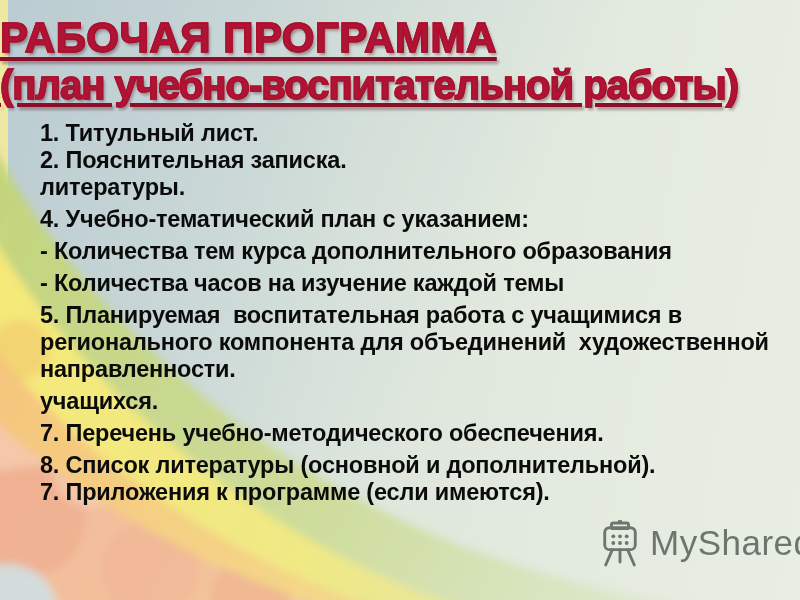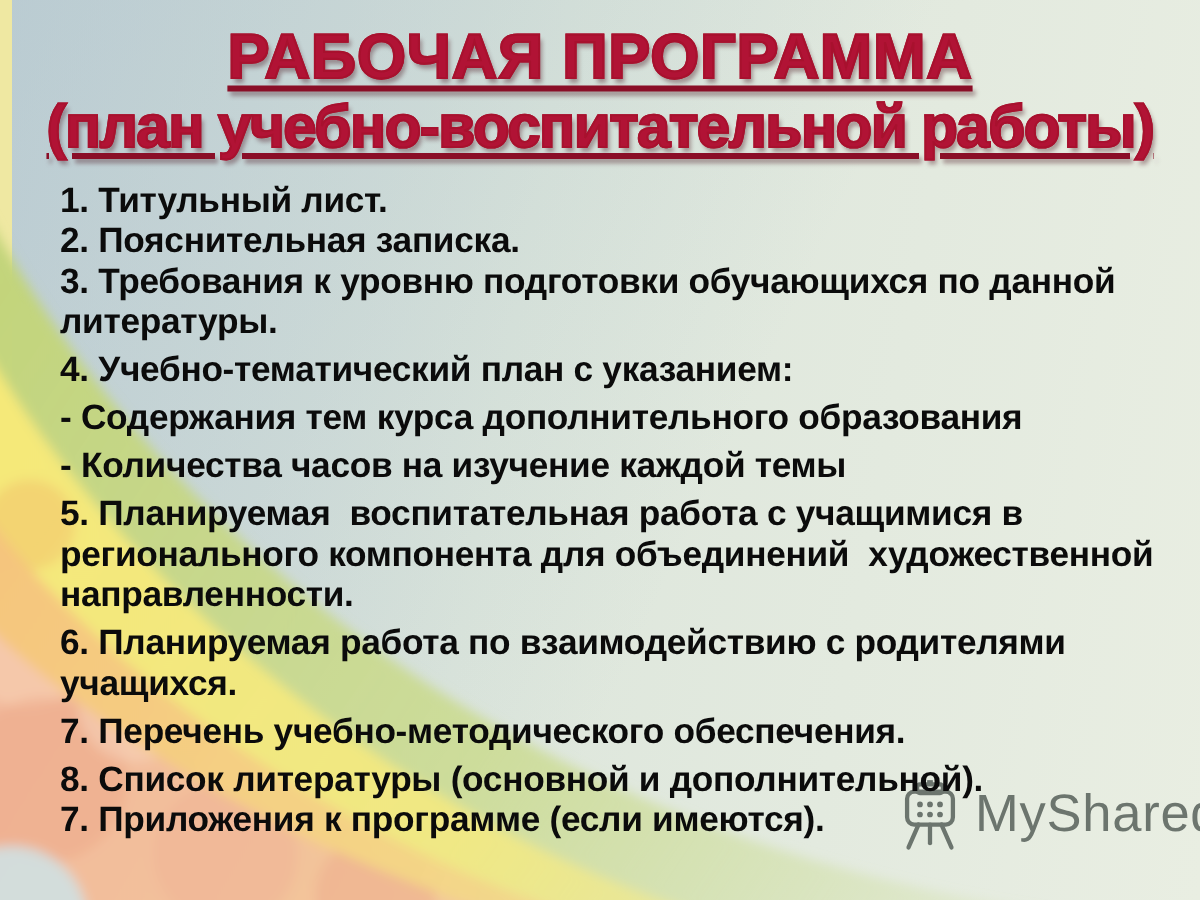--- a/index.html
+++ b/index.html
@@ -7,21 +7,21 @@
     position:relative;width:800px;height:600px;overflow:hidden;
     font-family:"Liberation Sans",sans-serif;
     background-image:
       linear-gradient(115deg, rgba(168,192,202,.50) 0%, rgba(168,192,202,.28) 30%, rgba(168,192,202,0) 58%),
       linear-gradient(100deg, #ccd7da 0%, #dde6dc 42%, #e9eee2 100%);
   }
   .edge-strip{position:absolute;left:0;top:0;width:8px;height:280px;background:#efe8a2;}
   .arc-svg{position:absolute;left:0;top:0;z-index:1;}
   .content{position:absolute;inset:0;z-index:3;}
   .title{
-    position:absolute;top:14px;left:0;right:0;text-align:center;
+    position:absolute;top:14px;left:0;right:0;text-align:left;
     color:#b11335;font-weight:bold;
     text-shadow:2px 3px 3px rgba(70,15,25,.38);
   }
   .title .t1{
     display:block;font-size:42px;line-height:48px;letter-spacing:.5px;
     -webkit-text-stroke:1.4px #a8112e;
     text-decoration:underline;text-decoration-color:#8a0e27;
     text-decoration-thickness:4px;text-underline-offset:5px;
   }
   .title .t2{
@@ -121,39 +121,37 @@
   <div class="content">
     <div class="title">
       <span class="t1">РАБОЧАЯ ПРОГРАММА</span>
       <span class="t2">(план учебно-воспитательной работы)</span>
     </div>
 
     <div class="list">
       <div class="para">
         <div class="line">1. Титульный лист.</div>
         <div class="line">2. Пояснительная записка.</div>
-        <div class="line">3. Требования к уровню подготовки обучающихся по данной</div>
         <div class="line">литературы.</div>
       </div>
       <div class="para">
         <div class="line">4. Учебно-тематический план с указанием:</div>
       </div>
       <div class="para">
-        <div class="line">- Содержания тем курса дополнительного образования</div>
+        <div class="line">- Количества тем курса дополнительного образования</div>
       </div>
       <div class="para">
         <div class="line">- Количества часов на изучение каждой темы</div>
       </div>
       <div class="para">
         <div class="line">5. Планируемая  воспитательная работа с учащимися в</div>
         <div class="line">регионального компонента для объединений  художественной</div>
         <div class="line">направленности.</div>
       </div>
       <div class="para">
-        <div class="line">6. Планируемая работа по взаимодействию с родителями</div>
         <div class="line">учащихся.</div>
       </div>
       <div class="para">
         <div class="line">7. Перечень учебно-методического обеспечения.</div>
       </div>
       <div class="para">
         <div class="line">8. Список литературы (основной и дополнительной).</div>
         <div class="line">7. Приложения к программе (если имеются).</div>
       </div>
     </div>

